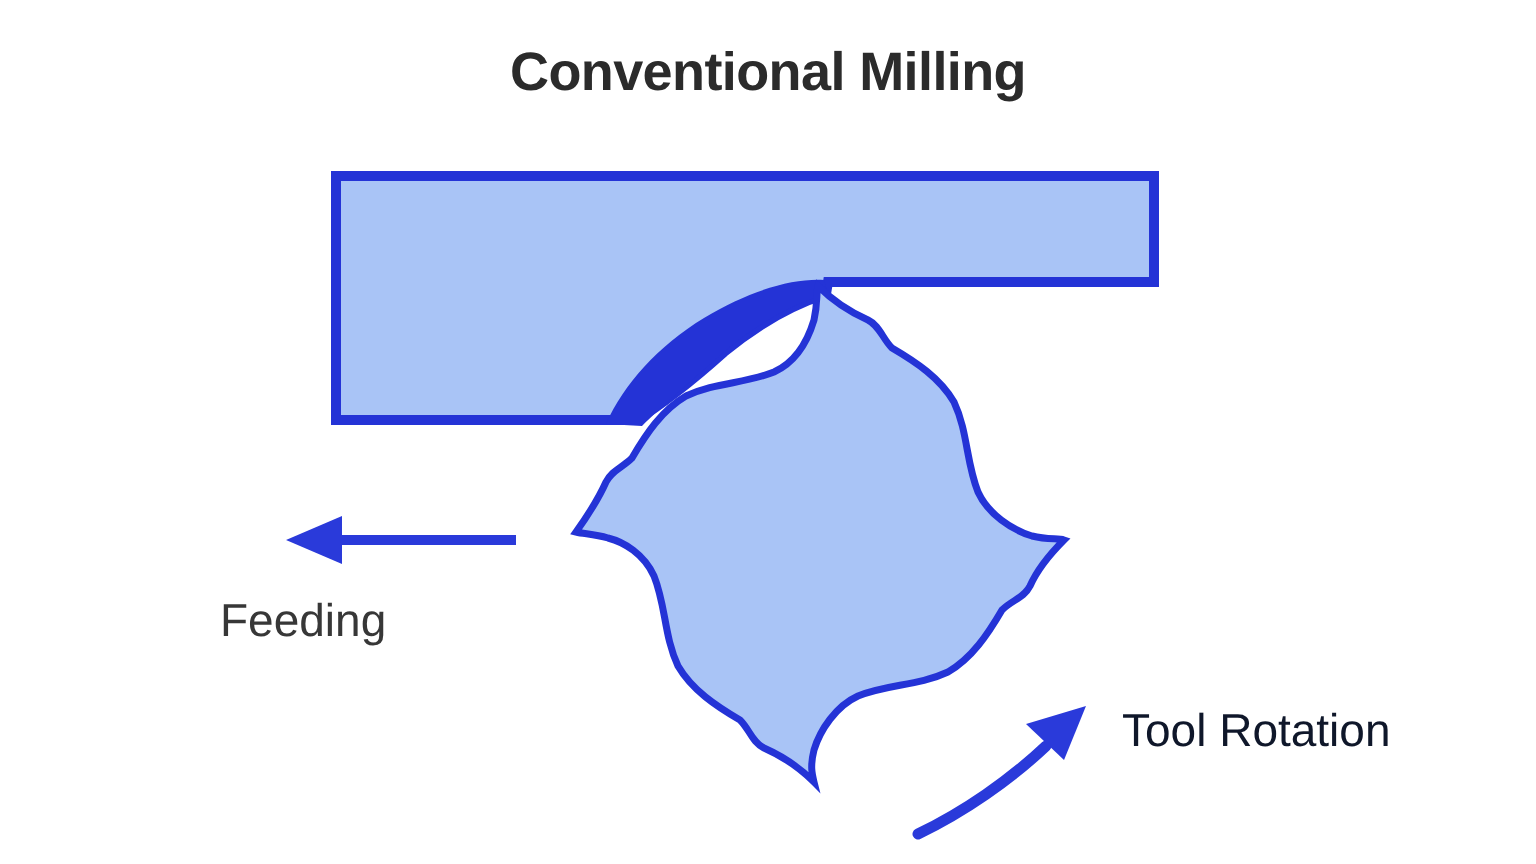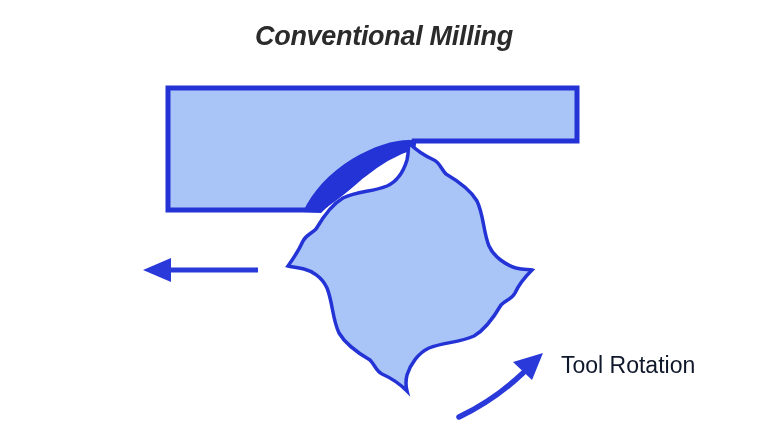--- a/index.html
+++ b/index.html
@@ -23,21 +23,20 @@
   .title {
     position: absolute;
     left: 0;
     top: 21px;
     width: 768px;
     text-align: center;
     font-size: 27px;
     font-weight: 700;
     letter-spacing: -0.3px;
     color: #2b2b2b;
-    font-style: italic;
   }
   .label {
     position: absolute;
     font-size: 23px;
     font-weight: 400;
     color: #373737;
     white-space: nowrap;
   }
   .label-feeding {
     left: 110px;
@@ -101,16 +100,17 @@
       <line x1="258" y1="270" x2="169" y2="270" stroke-width="5" stroke="#2a3ada"></line>
       <polygon points="143,270 171,258 171,282" fill="#2a3ada"></polygon>
     </g>
 
     <g>
       <path d="M 459 417 C 482 406 505 390 523 373" fill="none" stroke-width="5.5" stroke-linecap="round" stroke="#2a3ada"></path>
       <polygon points="543,353 532,380 513,362" fill="#2a3ada"></polygon>
     </g>
   </svg>
 
+  <div class="label label-feeding" style="color: rgb(55, 55, 55);">Feeding</div>
 
   <div class="label label-rotation" style="color: #0f172a;">Tool Rotation</div>
 
 </div>
 
 </body></html>

